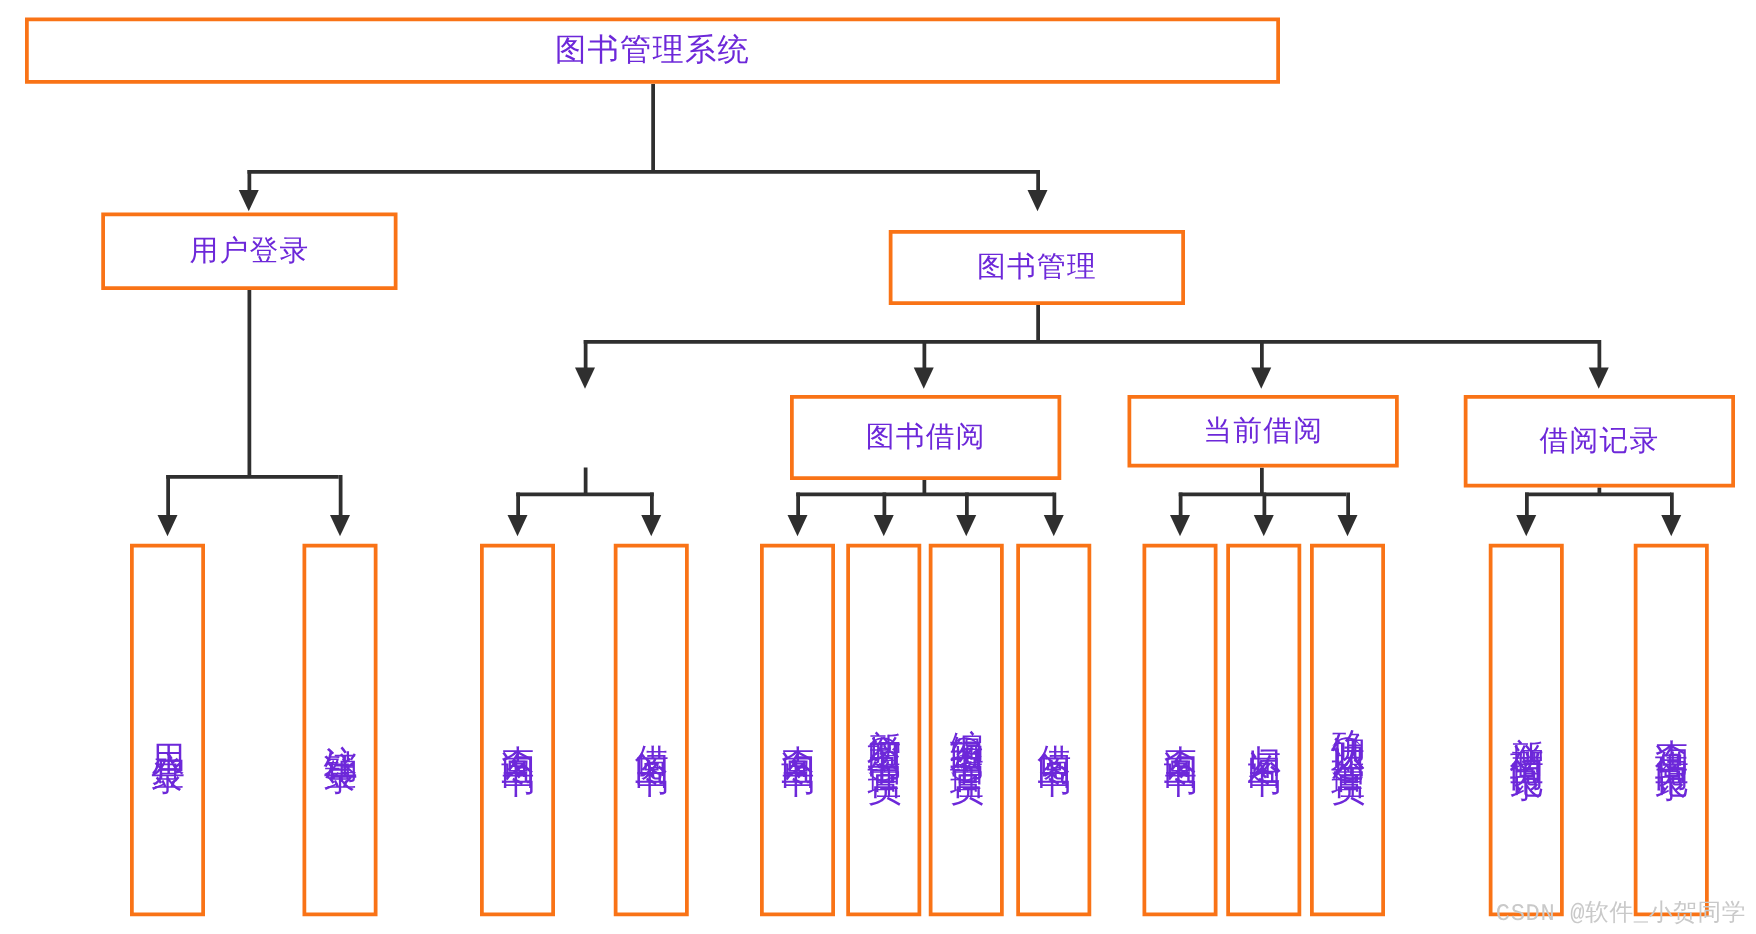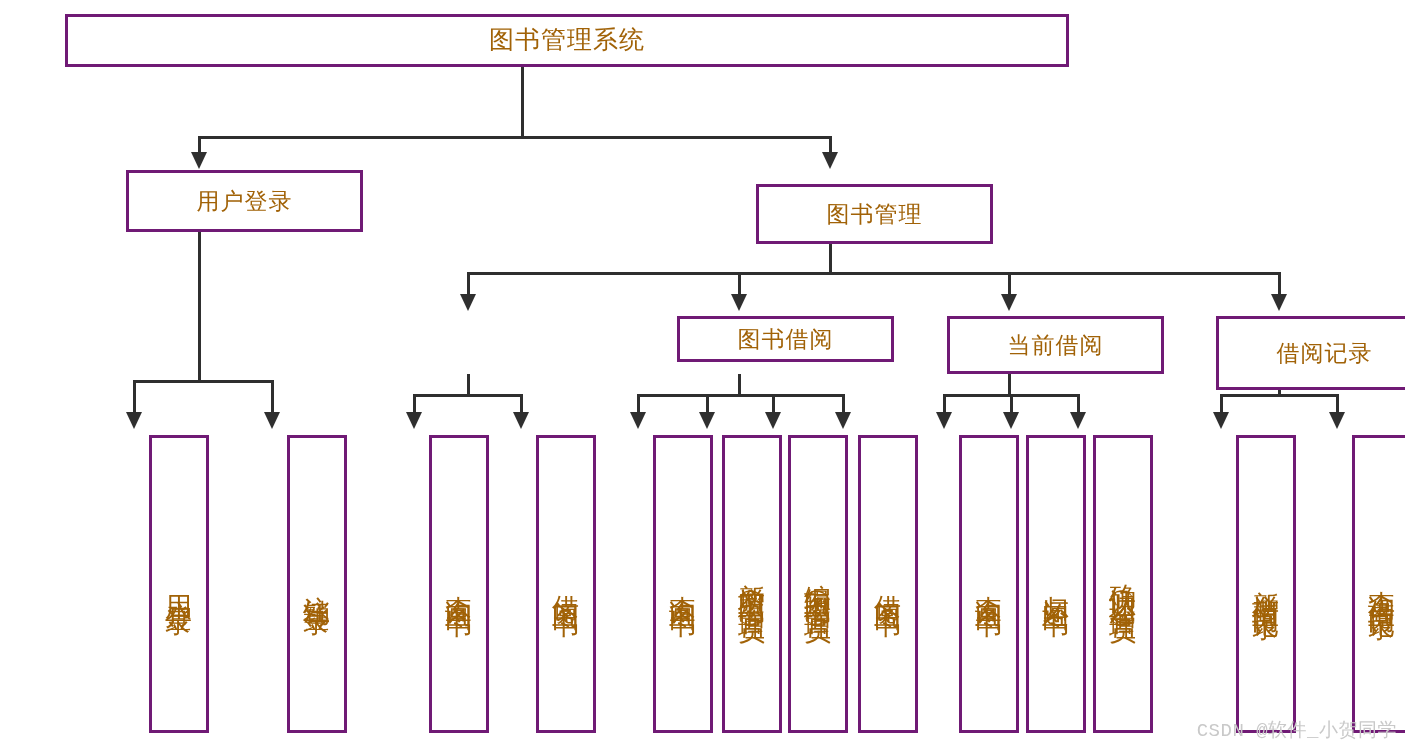--- a/index.html
+++ b/index.html
@@ -12,27 +12,26 @@
     width:1405px;
     height:747px;
     background:#ffffff;
     overflow:hidden;
   }
   
   .node{
     position:absolute;
     box-sizing:border-box;
     background:#ffffff;
-    border:3px solid #701a75;
+    border:3px solid #f97316;
     display:flex;
     align-items:center;
     justify-content:center;
-    color:#a16207;
+    color:#6d28d9;
     z-index:3;
-    margin-left:45px;
   }
   .node .label{
     display:block;
     text-align:center;
     line-height:1.22;
     white-space:pre;
   }
   
   .node.h .label{
     font-size:23px;
@@ -150,21 +149,21 @@
     <span class="label">图书管理系统</span>
   </div>
 
   <div class="node h" style="left:81px;top:170px;width:237px;height:62px;">
     <span class="label">用户登录</span>
   </div>
   <div class="node h" style="left:711px;top:184px;width:237px;height:60px;">
     <span class="label">图书管理</span>
   </div>
 
-  <div class="node h" style="left:632px;top:316px;width:217px;height:46px;">
+  <div class="node h" style="left:632px;top:316px;width:217px;height:68px;">
     <span class="label">图书借阅</span>
   </div>
   <div class="node h" style="left:902px;top:316px;width:217px;height:58px;">
     <span class="label">当前借阅</span>
   </div>
   <div class="node h" style="left:1171px;top:316px;width:217px;height:74px;">
     <span class="label">借阅记录</span>
   </div>
 
   <div class="node v" style="left:104px;top:435px;width:60px;height:298px;">

